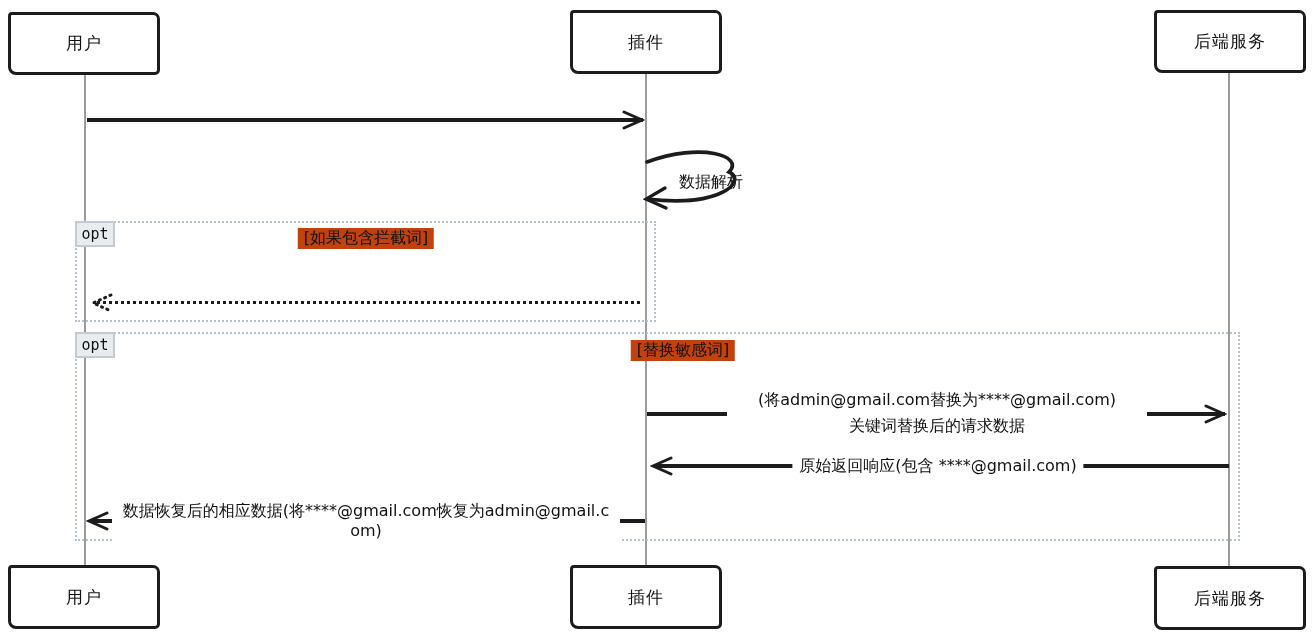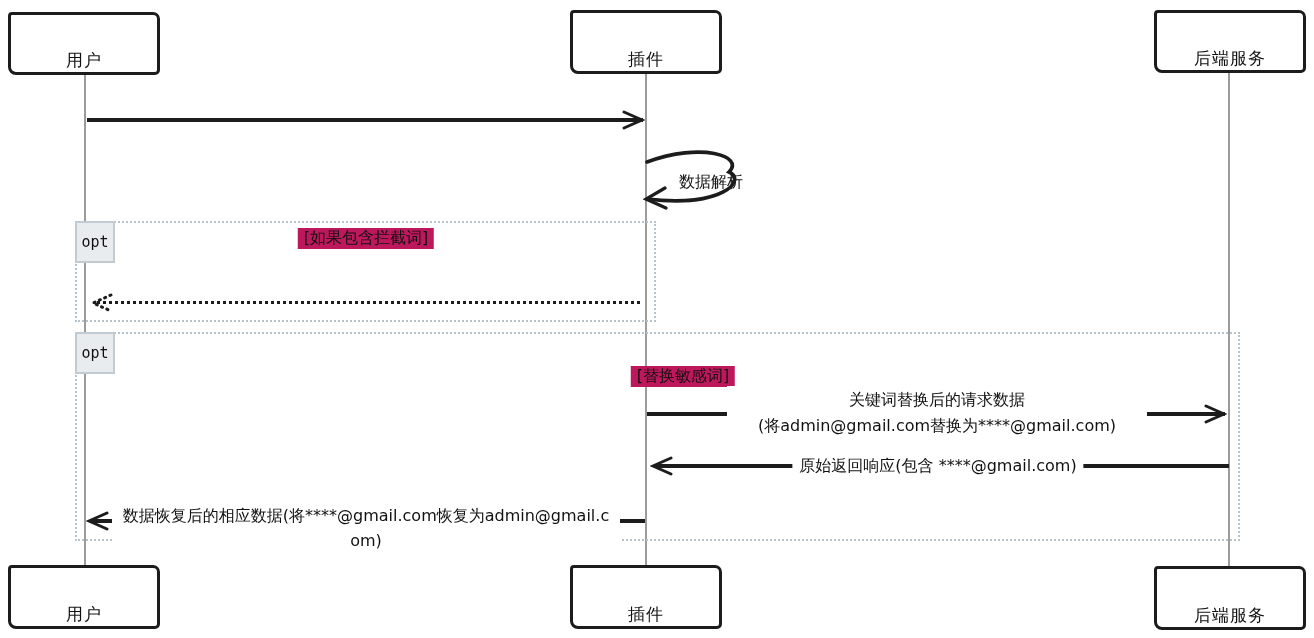--- a/index.html
+++ b/index.html
@@ -3,49 +3,49 @@
 <meta charset="utf-8">
 <style>
   * { margin:0; padding:0; box-sizing:border-box; }
   body { background:#ffffff; font-family:"DejaVu Sans","Liberation Sans",sans-serif; }
   .canvas { position:relative; width:1314px; height:638px; background:#ffffff; overflow:hidden; }
 
   .actor {
     position:absolute; width:152px; height:63px;
     background:#ffffff; border:3px solid #1c1c1c;
     border-radius:4px 7px 5px 8px;
-    display:flex; align-items:flex-end; justify-content:center;
+    display:flex; align-items:center; justify-content:center;
     font-size:17px; color:#111; letter-spacing:1px; z-index:5;
   }
   .lifeline { position:absolute; width:2px; background:#9b9b9b; z-index:0; }
 
   .msg-line-solid { position:absolute; height:0; border-top:4px solid #1c1c1c; z-index:1; }
   .msg-line-dotted { position:absolute; height:0; border-top:3px dotted #1c1c1c; z-index:1; }
 
   .msg-label {
     position:absolute; transform:translate(-50%,-50%);
     background:#ffffff; padding:1px 7px; white-space:nowrap;
     font-size:16px; color:#111; z-index:2; text-align:center;
   }
-  .msg-label.wrap { white-space:normal; width:508px; word-break:break-all; line-height:25px;margin-top:7px; }
+  .msg-label.wrap { white-space:normal; width:508px; word-break:break-all; line-height:20px; }
   .msg-label.twoline { white-space:normal; width:420px; line-height:26px; }
 
   .arrowhead { position:absolute; z-index:3; }
 
   .opt-frame { position:absolute; border:2px dotted #b6c3cc; z-index:1; }
   .opt-tag {
-    position:absolute; left:-2px; top:-2px; width:40px; height:42px;
+    position:absolute; left:-2px; top:-2px; width:40px; height:26px;
     background:#e9ecef; border:2px solid #c2cbd1;
     display:flex; align-items:center; justify-content:center;
     font-size:15px; color:#111; z-index:4;
     font-family:"DejaVu Sans Mono","Liberation Mono",monospace;
   }
   .opt-cond {
     position:absolute; transform:translateX(-50%);
-    font-size:16px; color:#111; white-space:nowrap; z-index:2; background:#be185d; padding:0 6px;
+    font-size:16px; color:#111; white-space:nowrap; z-index:2; background:#c2410c; padding:0 6px;
   }
   svg { display:block; }
 </style>
 </head>
 <body>
 
 <div class="canvas">
 
   <div class="lifeline" style="left:84px; top:74px; height:492px;"></div>
   <div class="lifeline" style="left:645px; top:73px; height:493px;"></div>
@@ -98,31 +98,31 @@
     <svg width="24" height="22" viewBox="0 0 24 22">
         <path d="M21,3 L3,11 L21,19" fill="none" stroke="#1c1c1c" stroke-width="3" stroke-linecap="round" stroke-dasharray="1.2 4.6"></path>
       </svg>
   </span>
 
   <div class="opt-frame" style="left:75px; top:332px; width:1165px; height:209px;">
     <div class="opt-tag">
       <span>opt</span>
     </div>
   </div>
-  <span class="opt-cond" style="left:683px; top:340px;margin-top:26px;">[替换敏感词]</span>
+  <span class="opt-cond" style="left:683px; top:340px;">[替换敏感词]</span>
 
   <div class="msg-line-solid" style="left:647px; top:412px; width:578px;"></div>
   <span class="arrowhead" style="left:1203px; top:403px;">
     <svg width="24" height="22" viewBox="0 0 24 22">
         <path d="M3,3 L21,11 L3,19" fill="none" stroke="#1c1c1c" stroke-width="3" stroke-linecap="round"></path>
       </svg>
   </span>
   <span class="msg-label twoline" style="left:937px; top:413px;">
+    <span style="display:block;">(将admin@gmail.com替换为****@gmail.com)</span>
     <span style="display:block;">关键词替换后的请求数据</span>
-    <span style="display:block;">(将admin@gmail.com替换为****@gmail.com)</span>
   </span>
 
   <div class="msg-line-solid" style="left:654px; top:464px; width:575px;"></div>
   <span class="arrowhead" style="left:650px; top:455px;">
     <svg width="24" height="22" viewBox="0 0 24 22">
         <path d="M21,3 L3,11 L21,19" fill="none" stroke="#1c1c1c" stroke-width="3" stroke-linecap="round"></path>
       </svg>
   </span>
   <span class="msg-label" style="left:938px; top:466px;">原始返回响应(包含 ****@gmail.com)</span>
 

